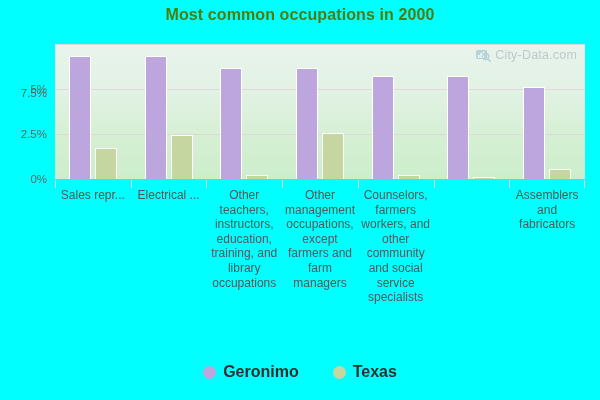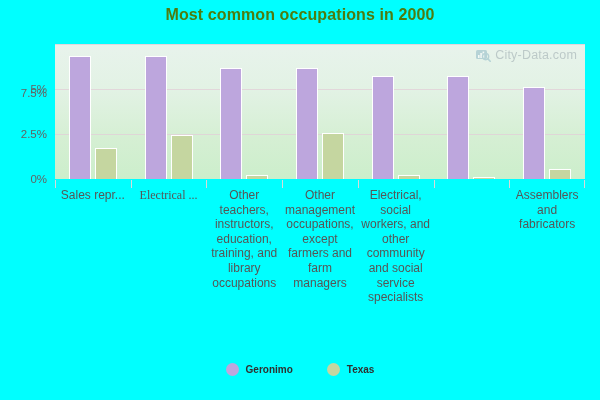--- a/index.html
+++ b/index.html
@@ -136,21 +136,21 @@
     align-items: center;
     gap: 7px;
   }
   .legend-swatch {
     width: 13px;
     height: 13px;
     border-radius: 50%;
     display: block;
   }
   .legend-label {
-    font-size: 10px;
+    font-size: 16px;
     font-weight: bold;
     color: #2f2f2f;
   }
 </style>
 </head>
 <body>
 
 <div id="root">
 
   <div class="chart-title">Most common occupations in 2000</div>
@@ -210,24 +210,24 @@
   <div class="x-axis">
       <div class="x-sep" style="left: 0px;"></div>
       <div class="x-sep" style="left: 75.7143px;"></div>
       <div class="x-sep" style="left: 151.429px;"></div>
       <div class="x-sep" style="left: 227.143px;"></div>
       <div class="x-sep" style="left: 302.857px;"></div>
       <div class="x-sep" style="left: 378.571px;"></div>
       <div class="x-sep" style="left: 454.286px;"></div>
       <div class="x-sep" style="left: 529px;"></div>
       <div class="x-label" style="left: 0px; width: 75.7143px;">Sales repr...</div>
-      <div class="x-label" style="left: 75.7143px; width: 75.7143px; font-family: Liberation Serif, serif;">Electrical ...</div>
+      <div class="x-label" style="left: 75.7143px; width: 75.7143px;">Electrical ...</div>
       <div class="x-label" style="left: 227.143px; width: 75.7143px;">Other management occupations, except farmers and farm managers</div>
       <div class="x-label" style="left: 151.429px; width: 75.7143px;">Other teachers, instructors, education, training, and library occupations</div>
-      <div class="x-label" style="left: 302.857px; width: 75.7143px;">Electrical, social workers, and other community and social service specialists</div>
+      <div class="x-label" style="left: 302.857px; width: 75.7143px;">Counselors, farmers workers, and other community and social service specialists</div>
       <div class="x-label" style="left: 454.286px; width: 75.7143px;">Assemblers and fabricators</div>
     </div>
 
   <div class="legend">
       <div class="legend-item">
         <span class="legend-swatch" style="background: rgb(189, 166, 221);"></span>
         <span class="legend-label">Geronimo</span>
       </div>
       <div class="legend-item">
         <span class="legend-swatch" style="background: rgb(197, 214, 160);"></span>

